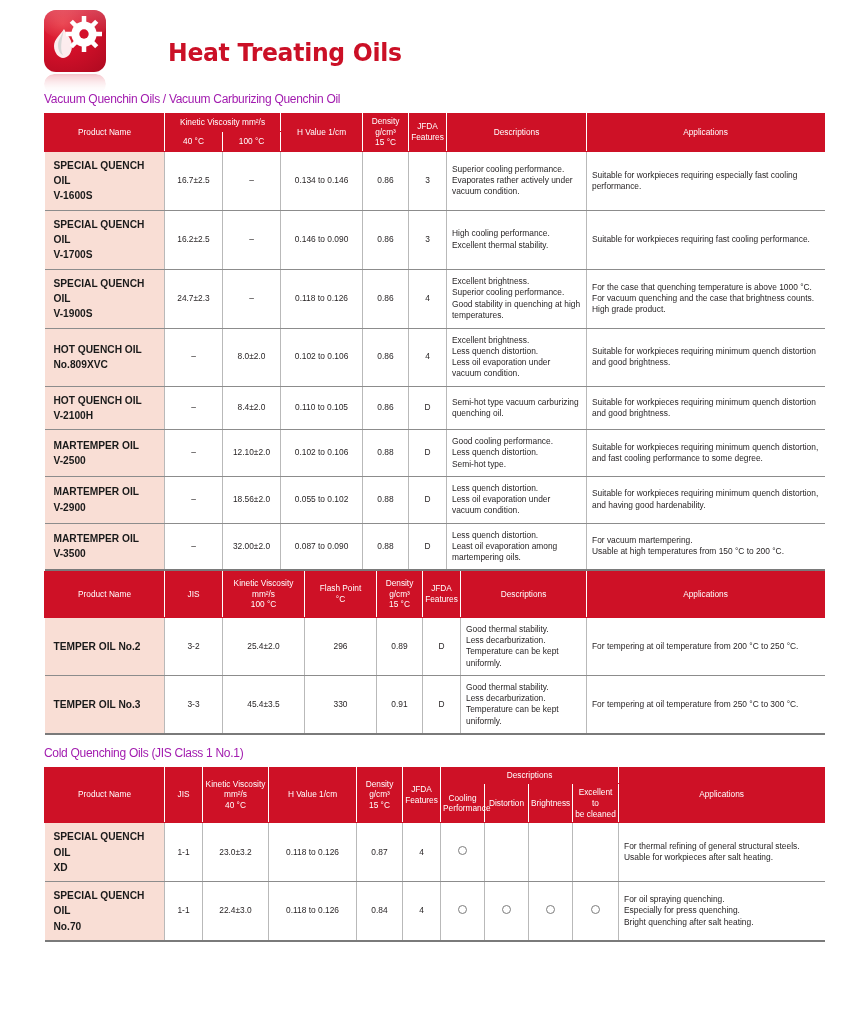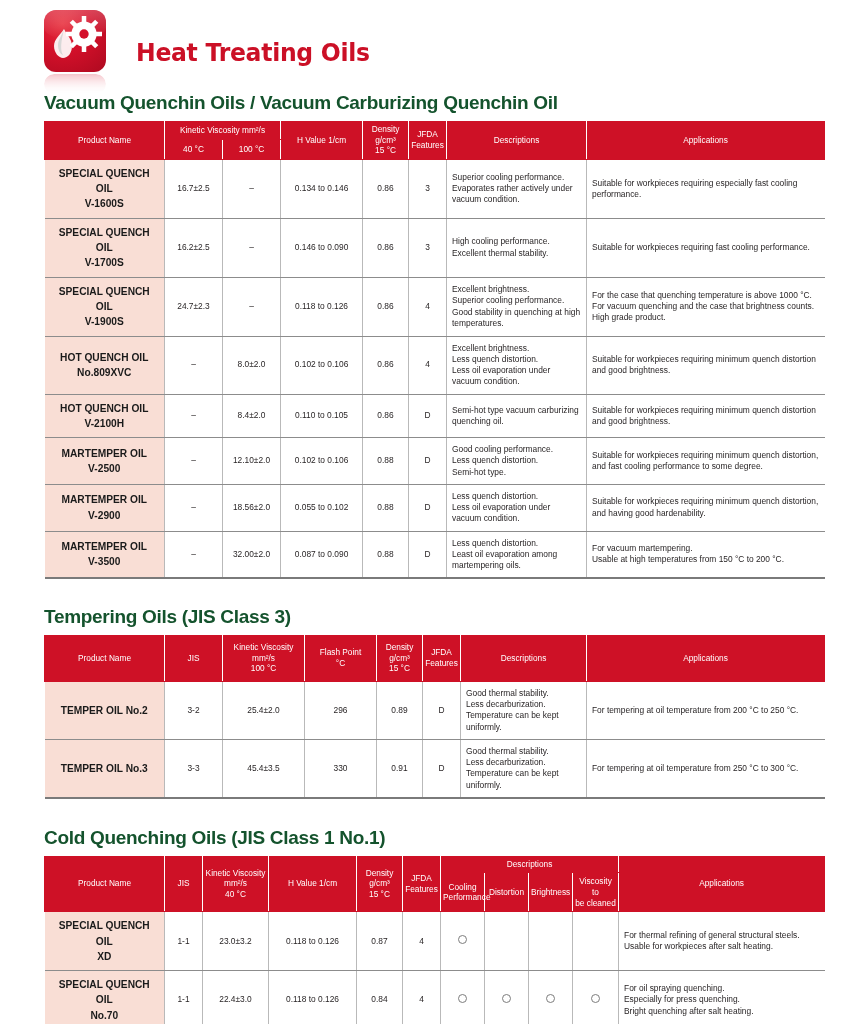--- a/index.html
+++ b/index.html
@@ -18,20 +18,21 @@
     height: 1024px;
     padding: 0 44px;
   }
 
   
   .brand-header {
     display: flex;
     align-items: center;
     padding-top: 12px;
     height: 92px;
+    gap: 32px;
   }
   .logo-wrap {
     position: relative;
     width: 62px;
     height: 84px;
     flex: 0 0 62px;
   }
   .logo-tile {
     position: relative;
     width: 62px;
@@ -63,28 +64,28 @@
     font-weight: bold;
     letter-spacing: -0.3px;
     color: #cb1026;
     font-family: "DejaVu Sans", sans-serif;
     transform: scaleX(0.94);
     transform-origin: left center;
   }
 
   
   .section-title {
-    font-size: 19px;
-    font-weight: bold;
-    color: #14532d;
+    font-size: 12px;
+    font-weight: normal;
+    color: #a21caf;
     letter-spacing: -0.3px;
     margin: 0 0 7px 0;
   }
   .sec2 { margin-top: 27px; }
-  .sec3 { margin-top: 28px; }
+  .sec3 { margin-top: 11px; }
 
   
   table {
     width: 780px;
     border-collapse: collapse;
     table-layout: fixed;
   }
   thead th {
     background: #ce1126;
     color: #ffffff;
@@ -113,21 +114,20 @@
   }
   tbody td.last-col { border-right: none; }
   tbody tr td.name-cell {
     background: #f9ded5;
     font-size: 10.2px;
     font-weight: bold;
     padding: 6px 9px;
     line-height: 1.5;
     border-right: 1px solid #b9b9b9;
     color: #1a1a1a;
-    text-align: center;
   }
   td.c { text-align: center; }
   td.desc, td.appl { vertical-align: middle; text-align: left; }
   tbody tr:last-child td { border-bottom: 2px solid #7a7a7a; }
   thead tr:first-child th { border-top: none; }
   .circ {
     display: inline-block;
     width: 9px; height: 9px;
     border: 1px solid #7d7d7d;
     border-radius: 50%;
@@ -278,21 +278,20 @@
           <td class="c">32.00±2.0</td>
           <td class="c">0.087 to 0.090</td>
           <td class="c">0.88</td>
           <td class="c">D</td>
           <td class="desc">Less quench distortion.<br>Least oil evaporation among martempering oils.</td>
           <td class="appl last-col">For vacuum martempering.<br>Usable at high temperatures from 150 °C to 200 °C.</td>
         </tr>
       </tbody>
   </table>
 
-  <div class="section-title sec2">Tempering Oils (JIS Class 3)</div>
 
   <table>
     <colgroup>
       <col style="width:120px">
         <col style="width:58px">
         <col style="width:82px">
       <col style="width:72px">
         <col style="width:46px">
         <col style="width:38px">
       <col style="width:126px">
@@ -387,21 +386,21 @@
         <th rowspan="2" class="edge-r">Applications</th>
       </tr>
       <tr>
         <th class="sub-top">
           <div>Cooling</div>
           <div>Performance</div>
         </th>
         <th class="sub-top">Distortion</th>
         <th class="sub-top">Brightness</th>
         <th class="sub-top">
-          <div>Viscosity to</div>
+          <div>Excellent to</div>
           <div>be cleaned</div>
         </th>
       </tr>
     </thead>
     <tbody id="t3body">
         <tr>
           <td class="name-cell">SPECIAL QUENCH OIL<br>XD</td>
           <td class="c">1-1</td>
           <td class="c">23.0±3.2</td>
           <td class="c">0.118 to 0.126</td>

